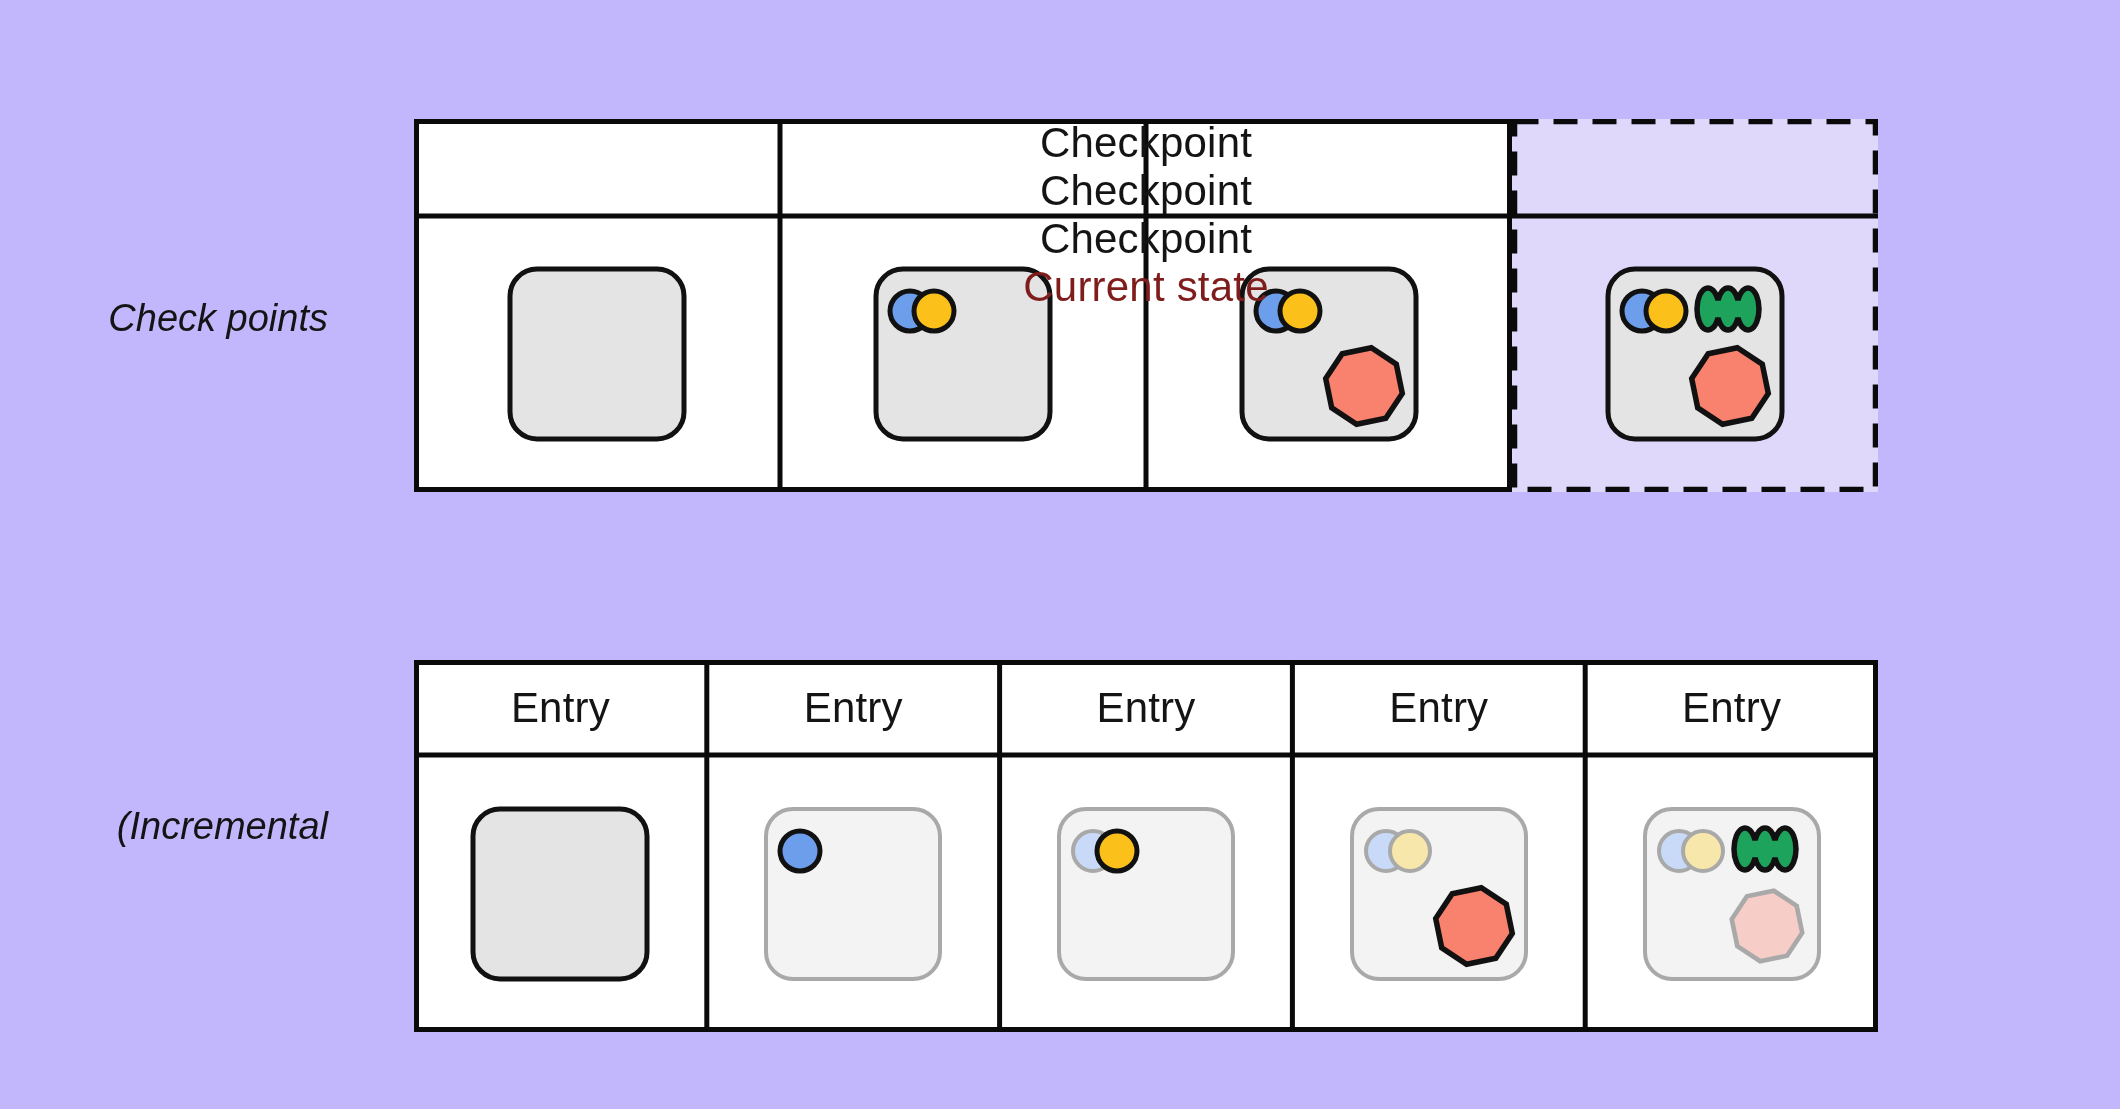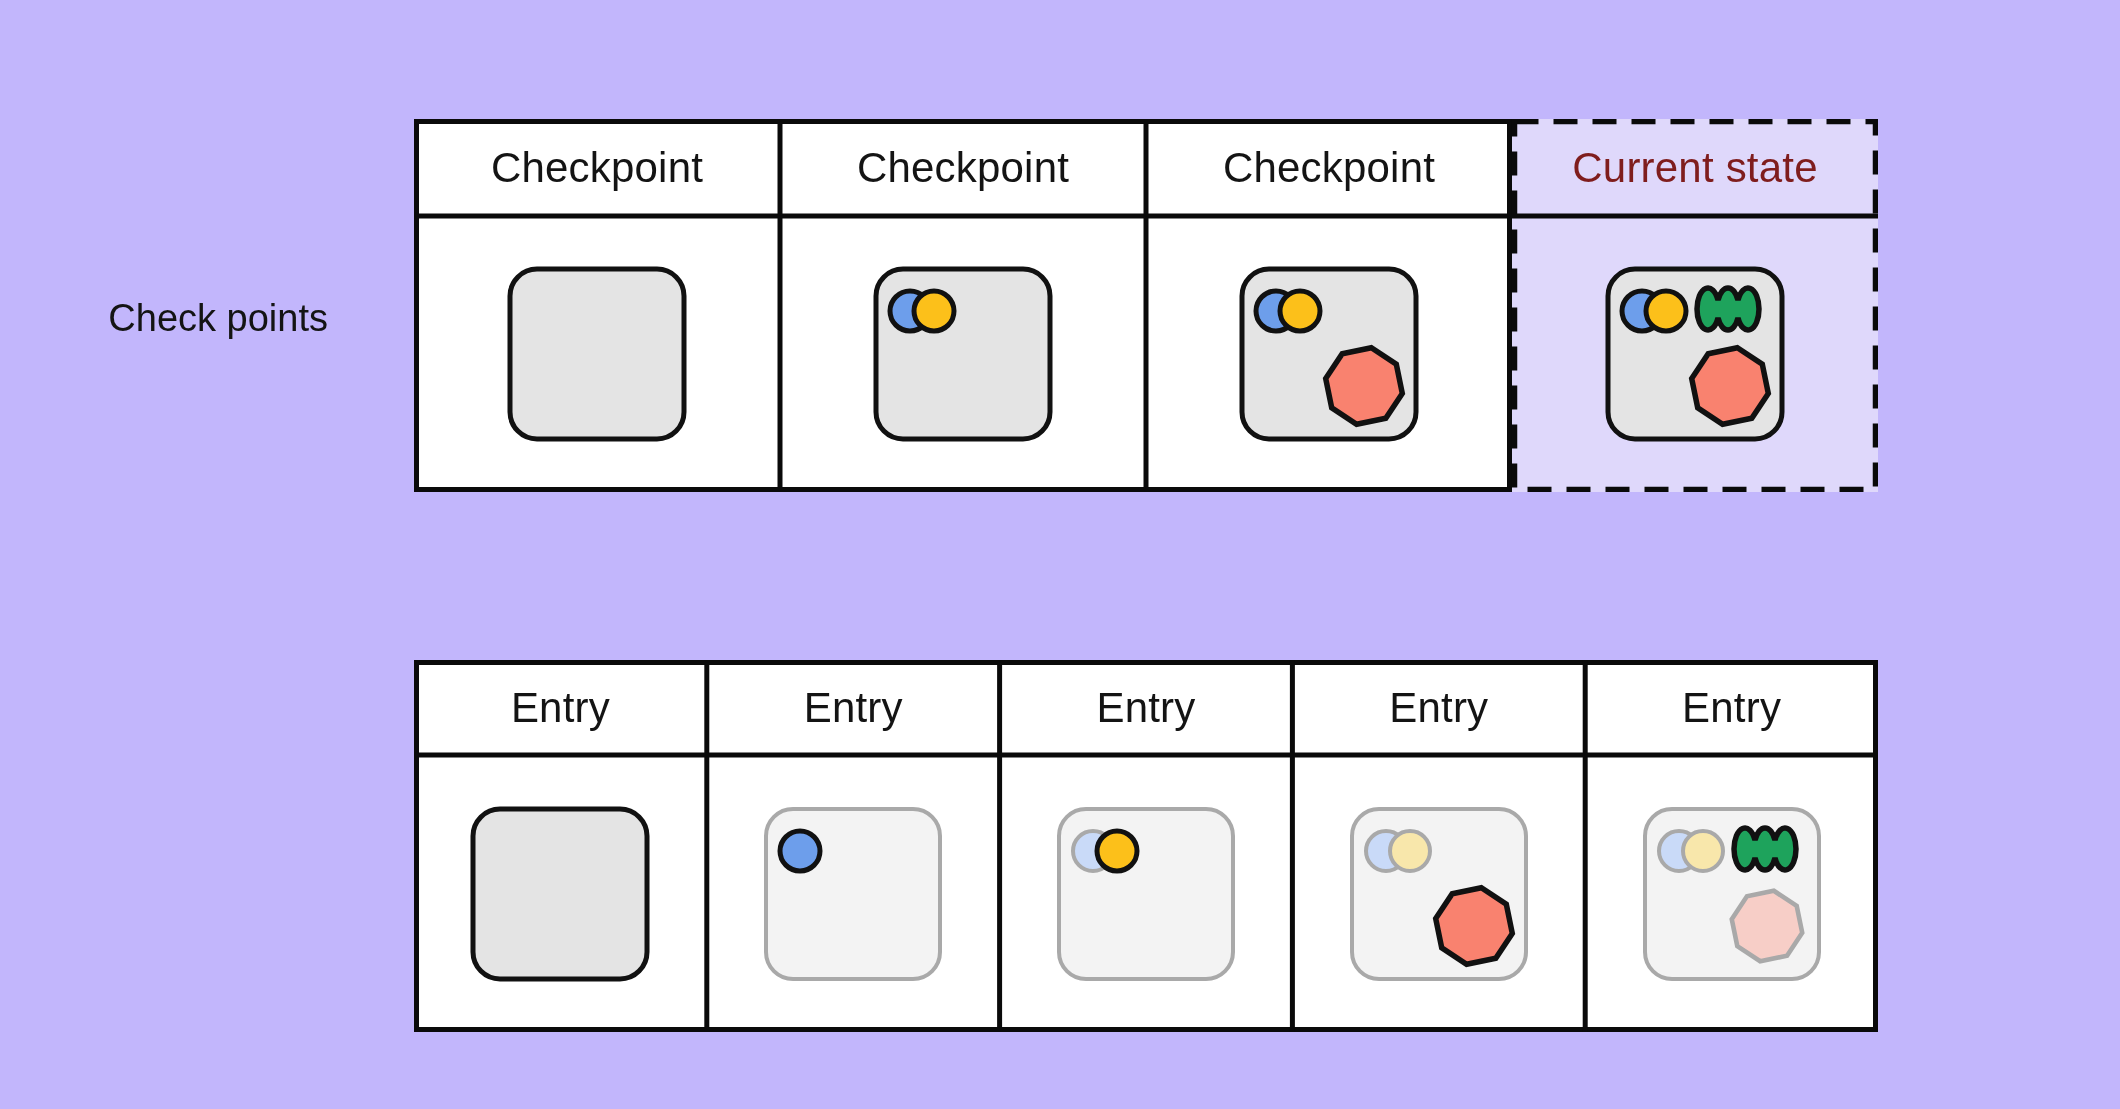--- a/index.html
+++ b/index.html
@@ -13,36 +13,37 @@
     position: absolute; left: 0; top: 0;
     width: 2120px; height: 1109px;
   }
   .row-label {
     position: absolute;
     color: #151515;
     font-size: 38px;
     line-height: 45px;
     text-align: right;
     white-space: nowrap;
+    font-style: italic;
   }
   .label-checkpoints { right: 1792px; top: 296px; }
   .label-journal    { right: 1792px; top: 804px; }
 
   .table { position: absolute; }
   .table-checkpoints { left: 414px; top: 119px; width: 1464px; height: 373px; }
   .table-journal     { left: 414px; top: 660px; width: 1464px; height: 460px; }
 
   .table svg.table-lines {
     position: absolute; left: 0; top: 0; z-index: 0;
   }
   .hdr-row {
     position: absolute; left: 0; top: 0; width: 100%;
     display: flex; z-index: 2;
   }
-  .table-checkpoints .hdr-row { height: 97px; }
+  .table-checkpoints .hdr-row { height: 97px; flex-direction: column; }
   .table-journal     .hdr-row { height: 95px; }
   .hdr-cell {
     flex: 1 1 0;
     display: flex; align-items: center; justify-content: center;
     font-size: 42px;
     color: #141414;
     letter-spacing: 0.2px;
   }
   .cells-row {
     position: absolute; left: 0; width: 100%;
@@ -57,20 +58,21 @@
   .cell svg { display: block; }
 </style>
 </head>
 <body style="background: rgb(194, 182, 252);">
 
 <div class="canvas">
 
   <div class="row-label label-checkpoints" style="color: rgb(20, 20, 20);">Check points</div>
 
   <div class="row-label label-journal" style="color: rgb(20, 20, 20);">
+    <div>(Incremental</div>
   </div>
 
   <div class="table table-checkpoints">
     <svg class="table-lines" width="1464" height="373" viewBox="0 0 1464 373">
 
       <rect x="0" y="0" width="1098" height="373" fill="#FFFFFF"></rect>
 
       <rect x="1098" y="0" width="366" height="373" fill="#DFD8FB"></rect>
 
       <rect x="2.5" y="2.5" width="1093" height="368" fill="none" stroke-width="5" stroke="#0A0A0A"></rect>

